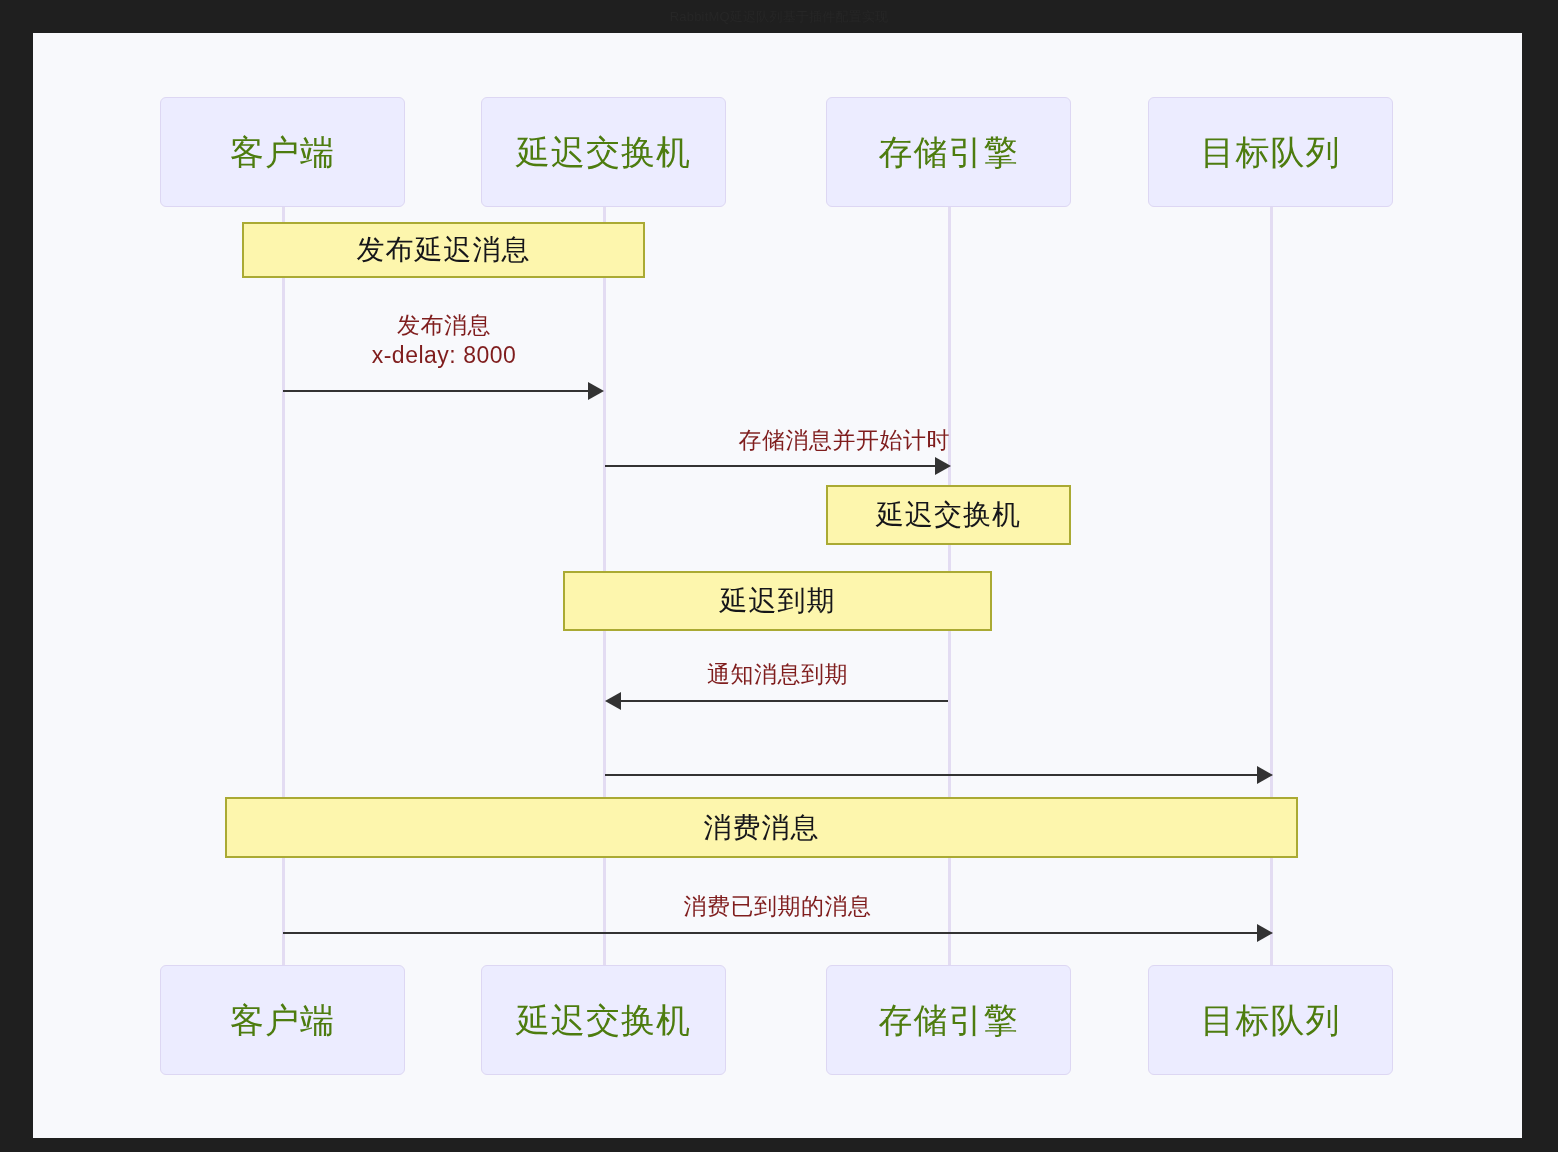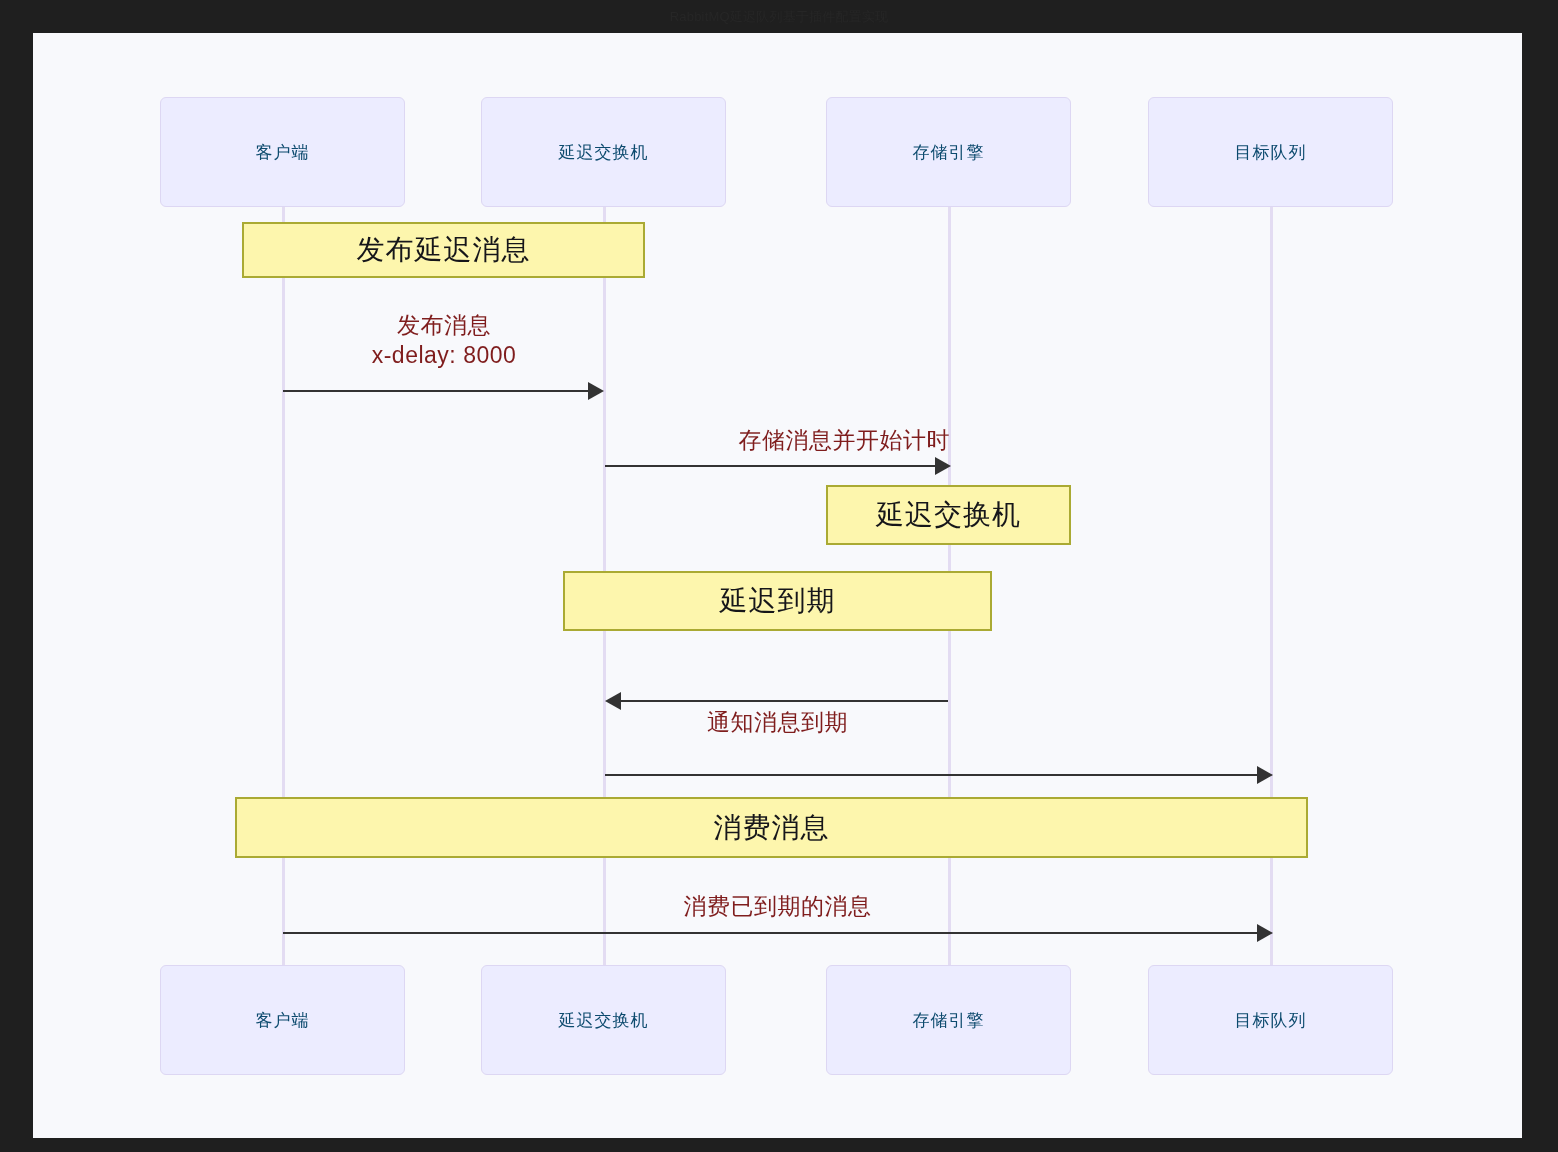--- a/index.html
+++ b/index.html
@@ -55,22 +55,22 @@
 
   .actor-box {
     position: absolute;
     box-sizing: border-box;
     background: #ececff;
     border: 1px solid #ddd7f3;
     border-radius: 6px;
     display: flex;
     align-items: center;
     justify-content: center;
-    color: #0c4a6e;
-    font-size: 17px;
+    color: #4d7c0f;
+    font-size: 34px;
     line-height: 1;
     letter-spacing: 1px;
     white-space: nowrap;
   }
 
   .note-box {
     position: absolute;
     box-sizing: border-box;
     background: #fdf6ad;
     border: 2px solid #aaaa33;
@@ -136,28 +136,28 @@
     <div class="arrow-head right" style="left:555px; top:349px;"></div>
 
     <div class="msg-label" style="left:572px; top:392px; width:345px;text-align:right;">存储消息并开始计时</div>
     <div class="arrow-line" style="left:572px; top:432px; width:330px;"></div>
     <div class="arrow-head right" style="left:902px; top:424px;"></div>
 
     <div class="note-box" style="left:793px; top:452px; width:245px; height:60px;">延迟交换机</div>
 
     <div class="note-box" style="left:530px; top:538px; width:429px; height:60px;">延迟到期</div>
 
-    <div class="msg-label" style="left:572px; top:626px; width:345px;margin-top:48px;">通知消息到期</div>
+    <div class="msg-label" style="left:572px; top:626px; width:345px;">通知消息到期</div>
     <div class="arrow-line" style="left:588px; top:667px; width:327px;"></div>
     <div class="arrow-head left" style="left:572px; top:659px;"></div>
 
     <div class="arrow-line" style="left:572px; top:741px; width:652px;"></div>
     <div class="arrow-head right" style="left:1224px; top:733px;"></div>
 
-    <div class="note-box" style="left:202px; top:764px; width:1073px; height:61px;">消费消息</div>
+    <div class="note-box" style="left:192px; top:764px; width:1073px; height:61px;">消费消息</div>
 
     <div class="msg-label" style="left:250px; top:858px; width:989px;">消费已到期的消息</div>
     <div class="arrow-line" style="left:250px; top:899px; width:974px;"></div>
     <div class="arrow-head right" style="left:1224px; top:891px;"></div>
 
     <div class="actor-box" style="left:127px; top:932px; width:245px; height:110px;">客户端</div>
     <div class="actor-box" style="left:448px; top:932px; width:245px; height:110px;">延迟交换机</div>
     <div class="actor-box" style="left:793px; top:932px; width:245px; height:110px;">存储引擎</div>
     <div class="actor-box" style="left:1115px; top:932px; width:245px; height:110px;">目标队列</div>
 

